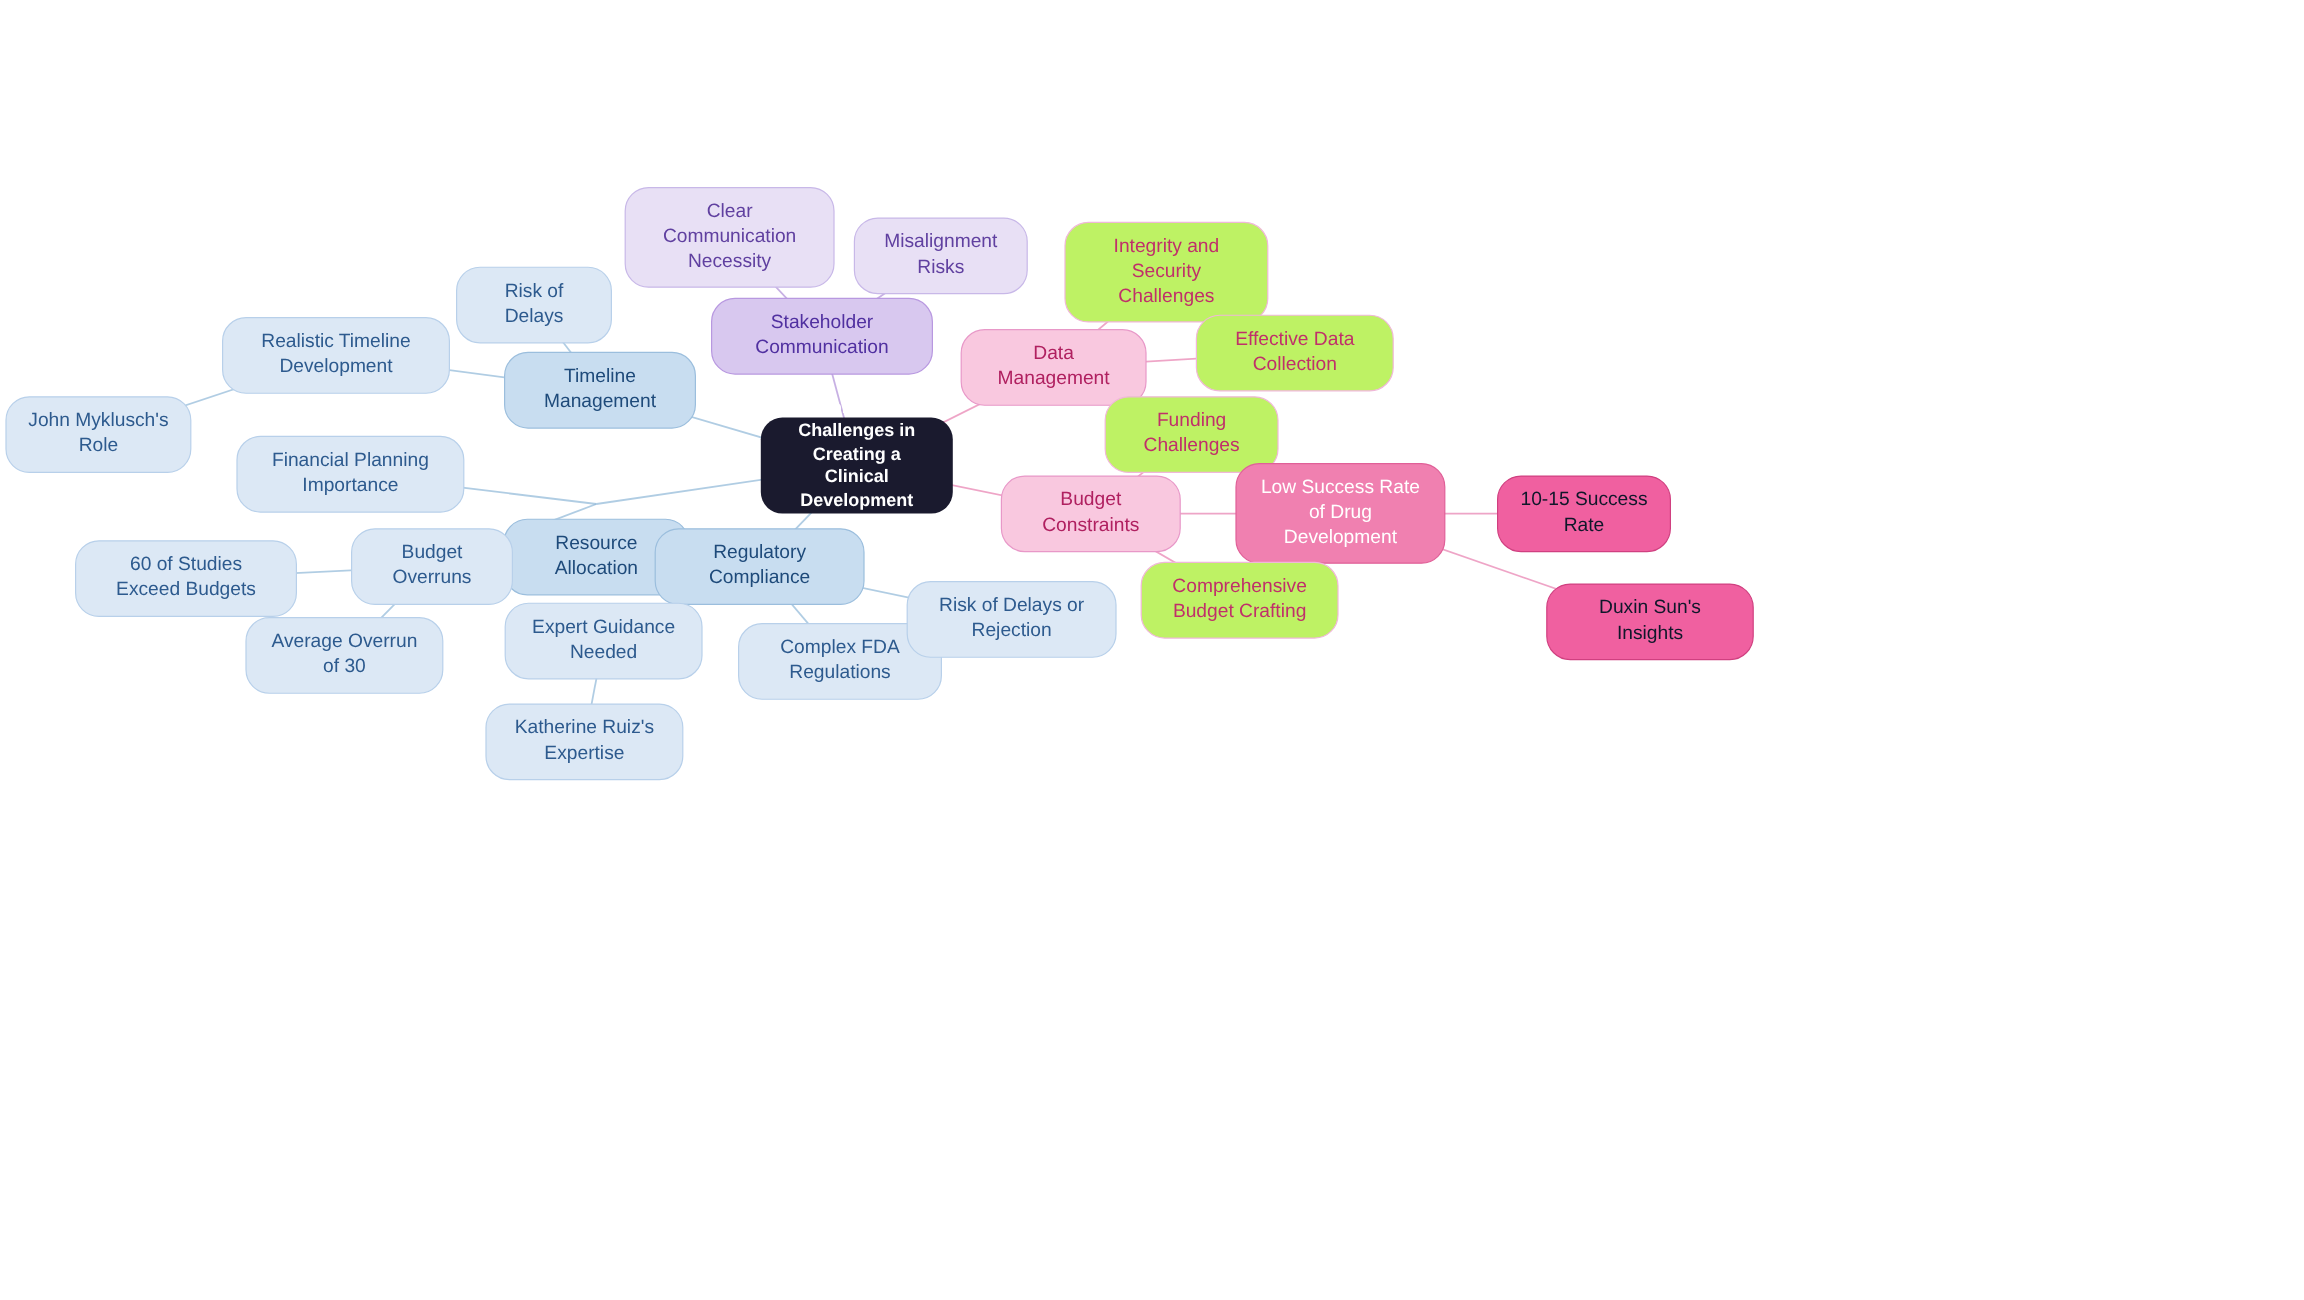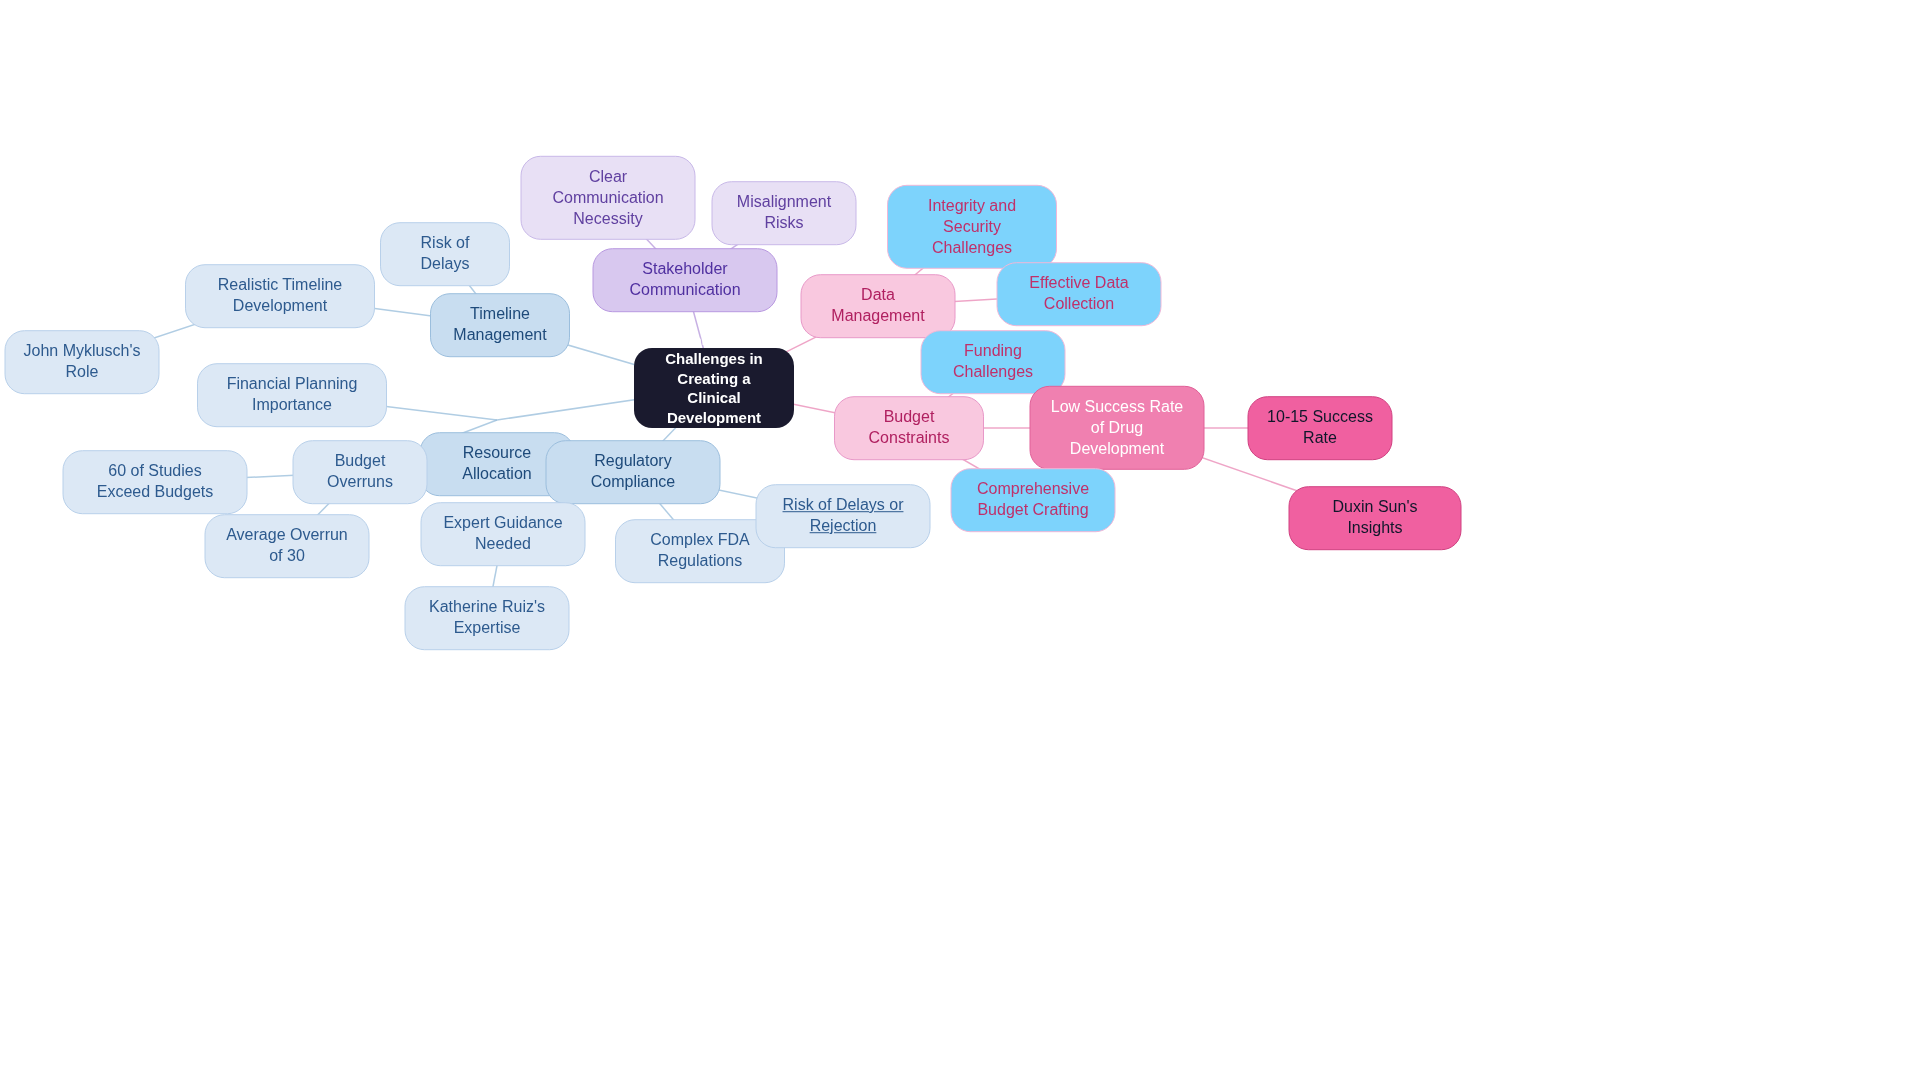--- a/index.html
+++ b/index.html
@@ -60,21 +60,21 @@
       background: #e8e0f5;
       color: #6040a0;
       border: 1.5px solid #c8b8e8;
     }
     .node-purple-mid {
       background: #d8c8ef;
       color: #5030a0;
       border: 1.5px solid #b898e0;
     }
     .node-pink-light {
-      background: #7dd3fc;
+      background: #bef264;
       color: #c0306a;
       border: 1.5px solid #f0b8d8;
     }
     .node-pink-mid {
       background: #f9c8df;
       color: #b02060;
       border: 1.5px solid #e898c8;
     }
     .node-pink-hot {
       background: #f080b0;
@@ -113,33 +113,33 @@
       <line x1="878" y1="306" x2="972" y2="227" stroke="#e880b0" stroke-width="1.5" opacity="0.7"></line>
       <line x1="878" y1="306" x2="1079" y2="294" stroke="#e880b0" stroke-width="1.5" opacity="0.7"></line>
       <line x1="714" y1="388" x2="909" y2="428" stroke="#e880b0" stroke-width="1.5" opacity="0.7"></line>
       <line x1="909" y1="428" x2="993" y2="362" stroke="#e880b0" stroke-width="1.5" opacity="0.7"></line>
       <line x1="909" y1="428" x2="1117" y2="428" stroke="#e880b0" stroke-width="1.5" opacity="0.7"></line>
       <line x1="909" y1="428" x2="1033" y2="500" stroke="#e880b0" stroke-width="1.5" opacity="0.7"></line>
       <line x1="1117" y1="428" x2="1320" y2="428" stroke="#e880b0" stroke-width="1.5" opacity="0.7"></line>
       <line x1="1117" y1="428" x2="1375" y2="518" stroke="#e880b0" stroke-width="1.5" opacity="0.7"></line>
     </svg>
 <div class="node node-center" style="left: 714px; top: 388px; width: 160px; height: 80px;">Common Challenges in Creating a Clinical Development Plan</div>
-    <div class="node node-blue-mid" style="left: 500px; top: 325px; width: 140px; min-height: 44px;">Timeline Management</div>
+    <div class="node node-blue-mid" style="left: 500px; top: 325px; width: 160px; min-height: 44px;">Timeline Management</div>
     <div class="node node-blue-light" style="left: 445px; top: 254px; width: 130px; min-height: 40px;">Risk of Delays</div>
     <div class="node node-blue-light" style="left: 280px; top: 296px; width: 190px; min-height: 40px;">Realistic Timeline Development</div>
     <div class="node node-blue-light" style="left: 82px; top: 362px; width: 155px; min-height: 40px;">John Myklusch's Role</div>
     <div class="node node-blue-mid" style="left: 497px; top: 420px; width: 155px; min-height: 44px; margin-top: 44px;">Resource Allocation</div>
     <div class="node node-blue-light" style="left: 292px; top: 395px; width: 190px; min-height: 40px;">Financial Planning Importance</div>
     <div class="node node-blue-light" style="left: 360px; top: 472px; width: 135px; min-height: 40px;">Budget Overruns</div>
     <div class="node node-blue-light" style="left: 155px; top: 482px; width: 185px; min-height: 40px;">60 of Studies Exceed Budgets</div>
     <div class="node node-blue-light" style="left: 287px; top: 546px; width: 165px; min-height: 40px;">Average Overrun of 30</div>
     <div class="node node-blue-mid" style="left: 633px; top: 472px; width: 175px; min-height: 44px;">Regulatory Compliance</div>
     <div class="node node-blue-light" style="left: 503px; top: 534px; width: 165px; min-height: 40px;">Expert Guidance Needed</div>
     <div class="node node-blue-light" style="left: 700px; top: 551px; width: 170px; min-height: 40px;">Complex FDA Regulations</div>
-    <div class="node node-blue-light" style="left: 843px; top: 516px; width: 175px; min-height: 40px; text-decoration: underline;">Risk of Delays or Rejection</div>
+    <div class="node node-blue-light" style="left: 843px; top: 516px; width: 175px; min-height: 40px;">Risk of Delays or Rejection</div>
     <div class="node node-blue-light" style="left: 487px; top: 618px; width: 165px; min-height: 40px; text-align: center;">Katherine Ruiz's Expertise</div>
     <div class="node node-purple-mid" style="left: 685px; top: 280px; width: 185px; min-height: 44px;">Stakeholder Communication</div>
     <div class="node node-purple-light" style="left: 608px; top: 198px; width: 175px; min-height: 52px;">Clear Communication Necessity</div>
     <div class="node node-purple-light" style="left: 784px; top: 213px; width: 145px; min-height: 40px;">Misalignment Risks</div>
     <div class="node node-pink-mid" style="left: 878px; top: 306px; width: 155px; min-height: 44px;">Data Management</div>
     <div class="node node-pink-light" style="left: 972px; top: 227px; width: 170px; min-height: 52px;">Integrity and Security Challenges</div>
     <div class="node node-pink-light" style="left: 1079px; top: 294px; width: 165px; min-height: 40px;">Effective Data Collection</div>
     <div class="node node-pink-mid" style="left: 909px; top: 428px; width: 150px; min-height: 44px;">Budget Constraints</div>
     <div class="node node-pink-light" style="left: 993px; top: 362px; width: 145px; min-height: 40px;">Funding Challenges</div>
     <div class="node node-pink-hot" style="left: 1117px; top: 428px; width: 175px; min-height: 52px;">Low Success Rate of Drug Development</div>

